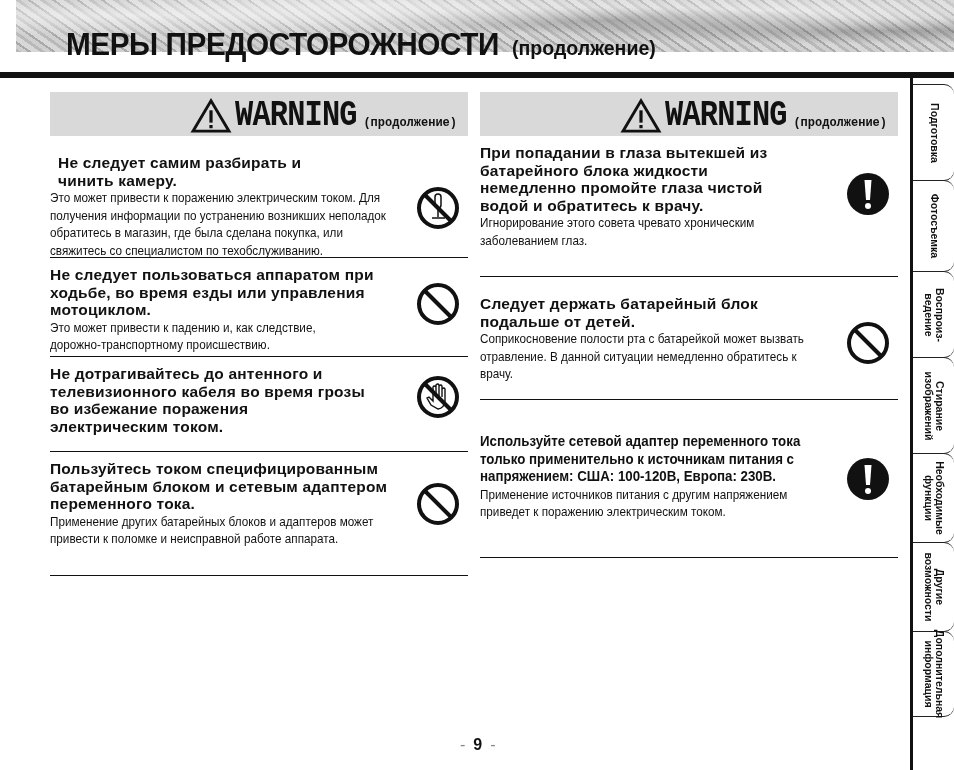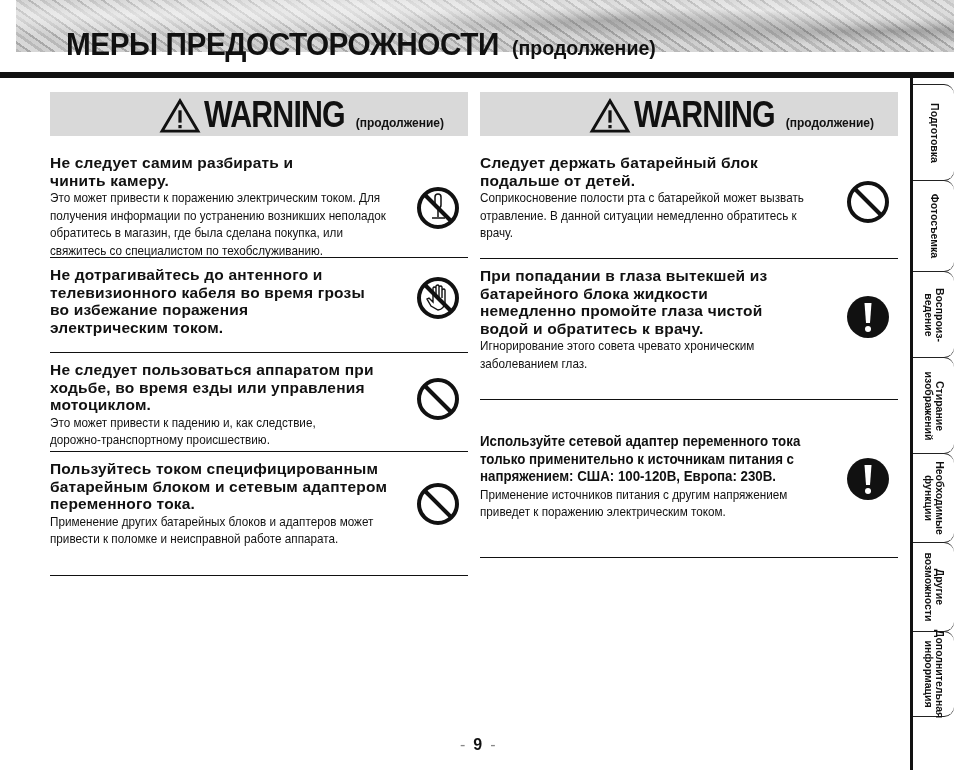--- a/index.html
+++ b/index.html
@@ -20,21 +20,21 @@
     letter-spacing:-0.5px; color:#111; white-space:nowrap; transform:scaleX(0.93); transform-origin:left; }
   .header-sub { font-size:21px; font-weight:bold; margin-left:14px; letter-spacing:0; }
   .header-rule { position:absolute; left:0; top:72px; width:954px; height:6px; background:#111; }
 
   
   .col { position:absolute; top:92px; width:418px; }
   .col.left { left:50px; }
   .col.right { left:480px; }
 
   .warn-bar { height:44px; background:#d9d9d9; position:relative; }
-  .warn-inner { position:absolute; right:24px; top:4px; display:flex; align-items:flex-end; }
+  .warn-inner { position:absolute; right:11px; top:4px; display:flex; align-items:flex-end;font-family:Liberation Mono, monospace; }
   .warn-tri { width:44px; height:36px; margin-right:2px; }
   .warn-word { font-weight:bold; font-size:37px; line-height:38px; letter-spacing:-1px;
     transform:scaleX(0.82); transform-origin:left bottom; display:inline-block; margin-right:-26px; }
   .warn-sub { font-weight:bold; font-size:12px; margin-left:6px; margin-bottom:4px; }
 
   .item { position:relative; border-bottom:1.5px solid #111; }
   .item-text { width:352px; }
   .item-title { font-weight:bold; font-size:15.5px; line-height:17.5px; letter-spacing:0.2px; }
   .item-title.narrow { font-size:14px; line-height:17.5px; letter-spacing:0; transform:scaleX(0.95); transform-origin:left; }
   .item-body { font-size:13px; line-height:17.5px; transform:scaleX(0.9); transform-origin:left; width:390px; }
@@ -68,50 +68,50 @@
         <rect x="20.3" y="13" width="3.4" height="13" fill="#111"></rect>
         <rect x="20.3" y="28.5" width="3.4" height="3.4" fill="#111"></rect>
       </svg>
       <span class="warn-word">WARNING</span>
       <span class="warn-sub">(продолжение)</span>
     </div>
   </div>
 
   <div class="item" style="height:103px; margin-top:18px;">
     <div class="item-text">
-      <div class="item-title" style="width:300px;">Не следует самим разбирать и чинить камеру.</div>
+      <div class="item-title" style="width:300px;margin-left:8px;">Не следует самим разбирать и чинить камеру.</div>
       <div class="item-body" style="width:375px;">Это может привести к поражению электрическим током. Для получения информации по устранению возникших неполадок обратитесь в магазин, где была сделана покупка, или свяжитесь со специалистом по техобслуживанию.</div>
     </div>
     <svg class="item-icon" style="top:32px;" viewBox="0 0 44 44">
       <circle cx="22" cy="22" r="19" fill="none" stroke="#111" stroke-width="4"></circle>
       <rect x="19" y="8" width="6" height="14" rx="3" fill="none" stroke="#111" stroke-width="1.5"></rect>
       <line x1="22" y1="22" x2="22" y2="31" stroke="#111" stroke-width="1.5"></line>
       <line x1="16" y1="32" x2="29" y2="32" stroke="#111" stroke-width="1.5"></line>
       <line x1="9" y1="9" x2="35" y2="35" stroke="#111" stroke-width="4"></line>
     </svg>
   </div>
 
-  <div class="item" style="height:86px; padding-top:8px;">
-    <div class="item-text">
-      <div class="item-title" style="width:320px;">Не дотрагивайтесь до антенного и телевизионного кабеля во время грозы во избежание поражения электрическим током.</div>
-    </div>
-    <svg class="item-icon" style="top:18px;" viewBox="0 0 44 44">
-      <circle cx="22" cy="22" r="19" fill="none" stroke="#111" stroke-width="4"></circle>
-      <path d="M15 30 L11 23 L13 22 L17 26 L17 12 Q18 10 20 12 L20 22 L20 10 Q22 8 23 10 L23 22 L23 11 Q25 9 26 11 L26 22 L26 14 Q28 12 29 14 L29 27 Q28 33 22 34 Z" fill="none" stroke="#111" stroke-width="1.4"></path>
-      <line x1="9" y1="9" x2="35" y2="35" stroke="#111" stroke-width="4"></line>
-    </svg>
-  </div>
-
   <div class="item" style="height:90px; padding-top:8px;">
     <div class="item-text">
       <div class="item-title" style="width:340px;">Не следует пользоваться аппаратом при ходьбе, во время езды или управления мотоциклом.</div>
       <div class="item-body" style="width:350px;">Это может привести к падению и, как следствие, дорожно-транспортному происшествию.</div>
     </div>
     <svg class="item-icon" style="top:24px;" viewBox="0 0 44 44">
       <circle cx="22" cy="22" r="19" fill="none" stroke="#111" stroke-width="4"></circle>
+      <line x1="9" y1="9" x2="35" y2="35" stroke="#111" stroke-width="4"></line>
+    </svg>
+  </div>
+
+  <div class="item" style="height:86px; padding-top:8px;">
+    <div class="item-text">
+      <div class="item-title" style="width:320px;">Не дотрагивайтесь до антенного и телевизионного кабеля во время грозы во избежание поражения электрическим током.</div>
+    </div>
+    <svg class="item-icon" style="top:18px;" viewBox="0 0 44 44">
+      <circle cx="22" cy="22" r="19" fill="none" stroke="#111" stroke-width="4"></circle>
+      <path d="M15 30 L11 23 L13 22 L17 26 L17 12 Q18 10 20 12 L20 22 L20 10 Q22 8 23 10 L23 22 L23 11 Q25 9 26 11 L26 22 L26 14 Q28 12 29 14 L29 27 Q28 33 22 34 Z" fill="none" stroke="#111" stroke-width="1.4"></path>
       <line x1="9" y1="9" x2="35" y2="35" stroke="#111" stroke-width="4"></line>
     </svg>
   </div>
 
   <div class="item" style="height:115px; padding-top:8px;">
     <div class="item-text">
       <div class="item-title" style="width:380px;">Пользуйтесь током специфицированным батарейным блоком и сетевым адаптером переменного тока.</div>
       <div class="item-body" style="width:375px;">Применение других батарейных блоков и адаптеров может привести к поломке и неисправной работе аппарата.</div>
     </div>
     <svg class="item-icon" style="top:30px;" viewBox="0 0 44 44">
@@ -127,43 +127,43 @@
       <svg class="warn-tri" viewBox="0 0 44 38">
         <polygon points="22,3 41,35 3,35" fill="none" stroke="#111" stroke-width="3"></polygon>
         <rect x="20.3" y="13" width="3.4" height="13" fill="#111"></rect>
         <rect x="20.3" y="28.5" width="3.4" height="3.4" fill="#111"></rect>
       </svg>
       <span class="warn-word">WARNING</span>
       <span class="warn-sub">(продолжение)</span>
     </div>
   </div>
 
-  <div class="item" style="height:104px; margin-top:18px;">
-    <div class="item-text">
-      <div class="item-title" style="width:330px;">Следует держать батарейный блок подальше от детей.</div>
-      <div class="item-body" style="width:360px;">Соприкосновение полости рта с батарейкой может вызвать отравление. В данной ситуации немедленно обратитесь к врачу.</div>
-    </div>
-    <svg class="item-icon" style="top:26px;" viewBox="0 0 44 44">
-      <circle cx="22" cy="22" r="19" fill="none" stroke="#111" stroke-width="4"></circle>
-      <line x1="9" y1="9" x2="35" y2="35" stroke="#111" stroke-width="4"></line>
-    </svg>
-  </div>
-
   <div class="item" style="height:132px; padding-top:8px;">
     <div class="item-text">
       <div class="item-title" style="width:320px;">При попадании в глаза вытекшей из батарейного блока жидкости немедленно промойте глаза чистой водой и обратитесь к врачу.</div>
       <div class="item-body" style="width:370px;">Игнорирование этого совета чревато хроническим заболеванием глаз.</div>
     </div>
     <svg class="item-icon" style="top:36px;" viewBox="0 0 44 44">
       <circle cx="22" cy="22" r="21" fill="#111"></circle>
       <path d="M18.5 8 L25.5 8 L24 28 L20 28 Z" fill="#fff"></path>
       <circle cx="22" cy="34" r="3" fill="#fff"></circle>
     </svg>
   </div>
 
+  <div class="item" style="height:104px; margin-top:18px;">
+    <div class="item-text">
+      <div class="item-title" style="width:330px;">Следует держать батарейный блок подальше от детей.</div>
+      <div class="item-body" style="width:360px;">Соприкосновение полости рта с батарейкой может вызвать отравление. В данной ситуации немедленно обратитесь к врачу.</div>
+    </div>
+    <svg class="item-icon" style="top:26px;" viewBox="0 0 44 44">
+      <circle cx="22" cy="22" r="19" fill="none" stroke="#111" stroke-width="4"></circle>
+      <line x1="9" y1="9" x2="35" y2="35" stroke="#111" stroke-width="4"></line>
+    </svg>
+  </div>
+
   <div class="item" style="height:124px; padding-top:8px;margin-top:25px;">
     <div class="item-text">
       <div class="item-title narrow" style="width:340px;">Используйте сетевой адаптер переменного тока только применительно к источникам питания с напряжением: США: 100-120В, Европа: 230В.</div>
       <div class="item-body" style="width:390px;">Применение источников питания с другим напряжением приведет к поражению электрическим током.</div>
     </div>
     <svg class="item-icon" style="top:32px;" viewBox="0 0 44 44">
       <circle cx="22" cy="22" r="21" fill="#111"></circle>
       <path d="M18.5 8 L25.5 8 L24 28 L20 28 Z" fill="#fff"></path>
       <circle cx="22" cy="34" r="3" fill="#fff"></circle>
     </svg>

